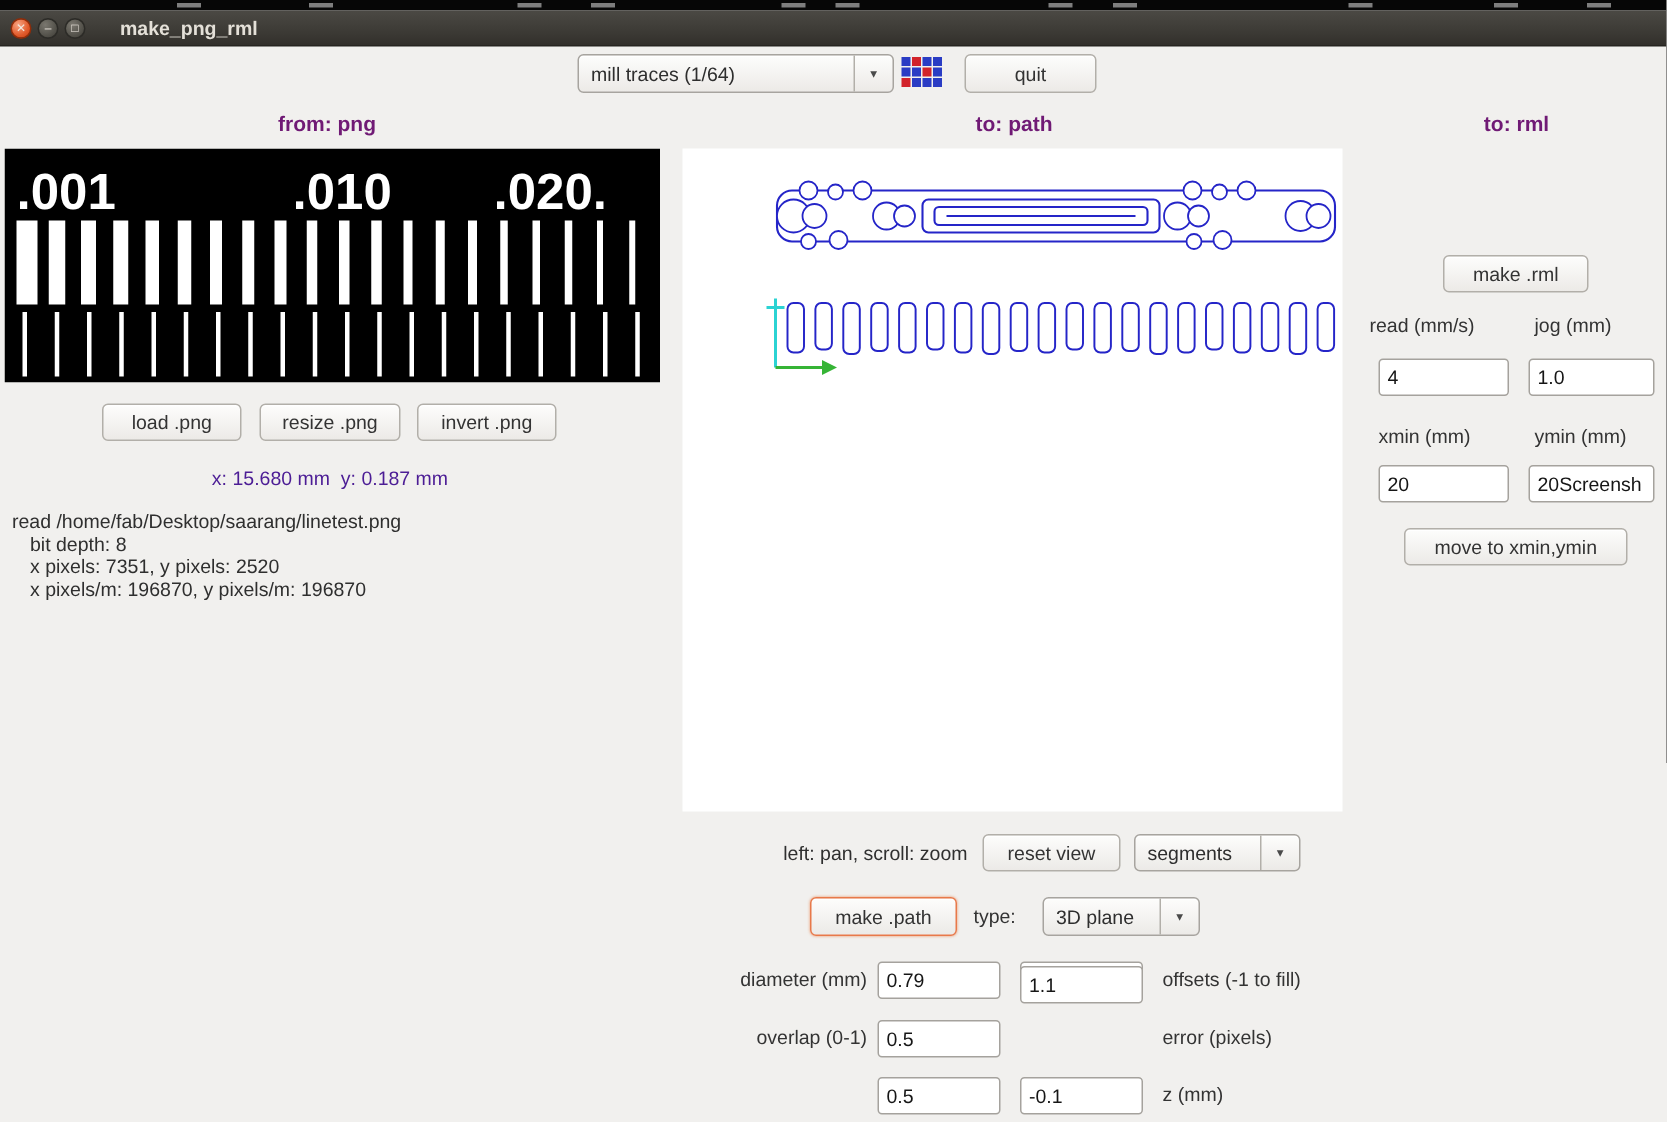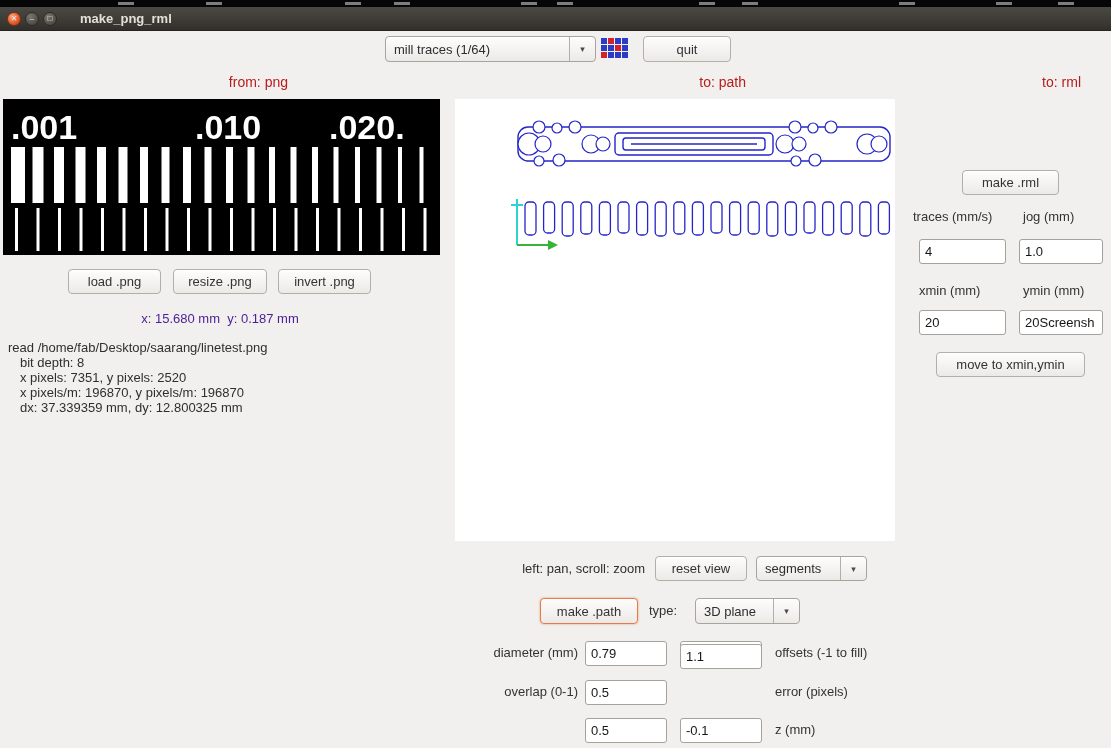--- a/index.html
+++ b/index.html
@@ -26,21 +26,21 @@
     font-size:13px;color:#333;text-align:center;box-shadow:inset 0 1px 0 rgba(255,255,255,.85)}
   .btn.focus{border:1px solid #e8794a;box-shadow:0 0 2px rgba(233,120,60,.8),inset 0 1px 0 rgba(255,255,255,.85)}
   .combo{position:absolute;background:linear-gradient(#fdfdfc,#eceae7);border:1px solid #a7a49f;border-radius:4px;
     display:flex;align-items:center;box-shadow:inset 0 1px 0 rgba(255,255,255,.85)}
   .combo .lbl{flex:1;padding-left:8px;white-space:nowrap;overflow:hidden;color:#2e2e2e}
   .combo .arr{width:26px;align-self:stretch;border-left:1px solid #b2afa9;display:flex;align-items:center;justify-content:center;color:#4a4a4a;font-size:9px}
   .field{position:absolute;background:#fff;border:1px solid #a5a29d;border-radius:3px;
     font:13px "Liberation Sans","DejaVu Sans",sans-serif;color:#161616;padding:0 5px;overflow:hidden}
   .lab{position:absolute;white-space:pre;color:#333}
   .lab.r{text-align:right}
-  .colhead{position:absolute;font-weight:normal;font-size:14px;color:#b91c1c;text-align:right;width:140px}
+  .colhead{position:absolute;font-weight:bold;font-size:14px;color:#701a75;text-align:center;width:140px}
 
   
   .fab-icon{position:absolute;left:601px;top:38px;display:grid;grid-template-columns:repeat(4,6px);grid-auto-rows:6px;gap:1px}
   .fab-icon i{display:block}
 
   
   .png-preview{position:absolute;left:3px;top:99px;width:437px;height:156px}
   .path-canvas{position:absolute;left:455px;top:99px;width:440px;height:442px;background:#fff}
   .info{position:absolute;left:8px;top:340px;line-height:15px;color:#2f2f2f}
   .info div.ind{margin-left:12px}
@@ -156,21 +156,20 @@
   <button class="btn" style="left:173px;top:269px;width:94px;height:25px">resize .png</button>
   <button class="btn" style="left:278px;top:269px;width:93px;height:25px">invert .png</button>
 
   <div class="readout">x: 15.680 mm  y: 0.187 mm</div>
 
   <div class="info">
     <div>read /home/fab/Desktop/saarang/linetest.png</div>
     <div class="ind">bit depth: 8</div>
     <div class="ind">x pixels: 7351, y pixels: 2520</div>
     <div class="ind">x pixels/m: 196870, y pixels/m: 196870</div>
-    <div class="ind">dx: 37.339359 mm, dy: 12.800325 mm</div>
   </div>
 
   <svg class="path-canvas" viewBox="0 0 440 442">
     <g>
       <rect x="63" y="28" width="372" height="34" rx="10" class="bl"></rect>
       <circle cx="84" cy="28" r="6" class="blw"></circle>
       <circle cx="102" cy="29" r="5" class="blw"></circle>
       <circle cx="120" cy="28" r="6" class="blw"></circle>
       <circle cx="340" cy="28" r="6" class="blw"></circle>
       <circle cx="358" cy="29" r="5" class="blw"></circle>
@@ -244,21 +243,21 @@
   <input class="field" style="left: 585px; top: 680px; width: 82px; height: 25px;" value="0.5">
   <input class="field" style="left: 680px; top: 644px; width: 82px; height: 25px;" value="1.1">
   <span class="lab" style="left:775px;top:684px">error (pixels)</span>
 
   <span class="lab r" style="left:420px;top:763px;width:158px">intensity (0-1)</span>
   <input class="field" style="left: 585px; top: 718px; width: 82px; height: 25px;" value="0.5">
   <input class="field" style="left: 680px; top: 718px; width: 82px; height: 25px;" value="-0.1">
   <span class="lab" style="left:775px;top:722px">z (mm)</span>
 
   <button class="btn" style="left:962px;top:170px;width:97px;height:25px">make .rml</button>
-  <span class="lab" style="left:913px;top:209px">traces (mm/s)</span>
+  <span class="lab" style="left:913px;top:209px">read (mm/s)</span>
   <span class="lab" style="left:1023px;top:209px">jog (mm)</span>
   <input class="field" style="left: 919px; top: 239px; width: 87px; height: 25px;" value="4">
   <input class="field" style="left: 1019px; top: 239px; width: 84px; height: 25px;" value="1.0">
   <span class="lab" style="left:919px;top:283px">xmin (mm)</span>
   <span class="lab" style="left:1023px;top:283px">ymin (mm)</span>
   <input class="field" style="left: 919px; top: 310px; width: 87px; height: 25px;" value="20">
   <input class="field" style="left: 1019px; top: 310px; width: 84px; height: 25px;" value="20Screensh">
   <button class="btn" style="left:936px;top:352px;width:149px;height:25px">move to xmin,ymin</button>
 
 </div>

